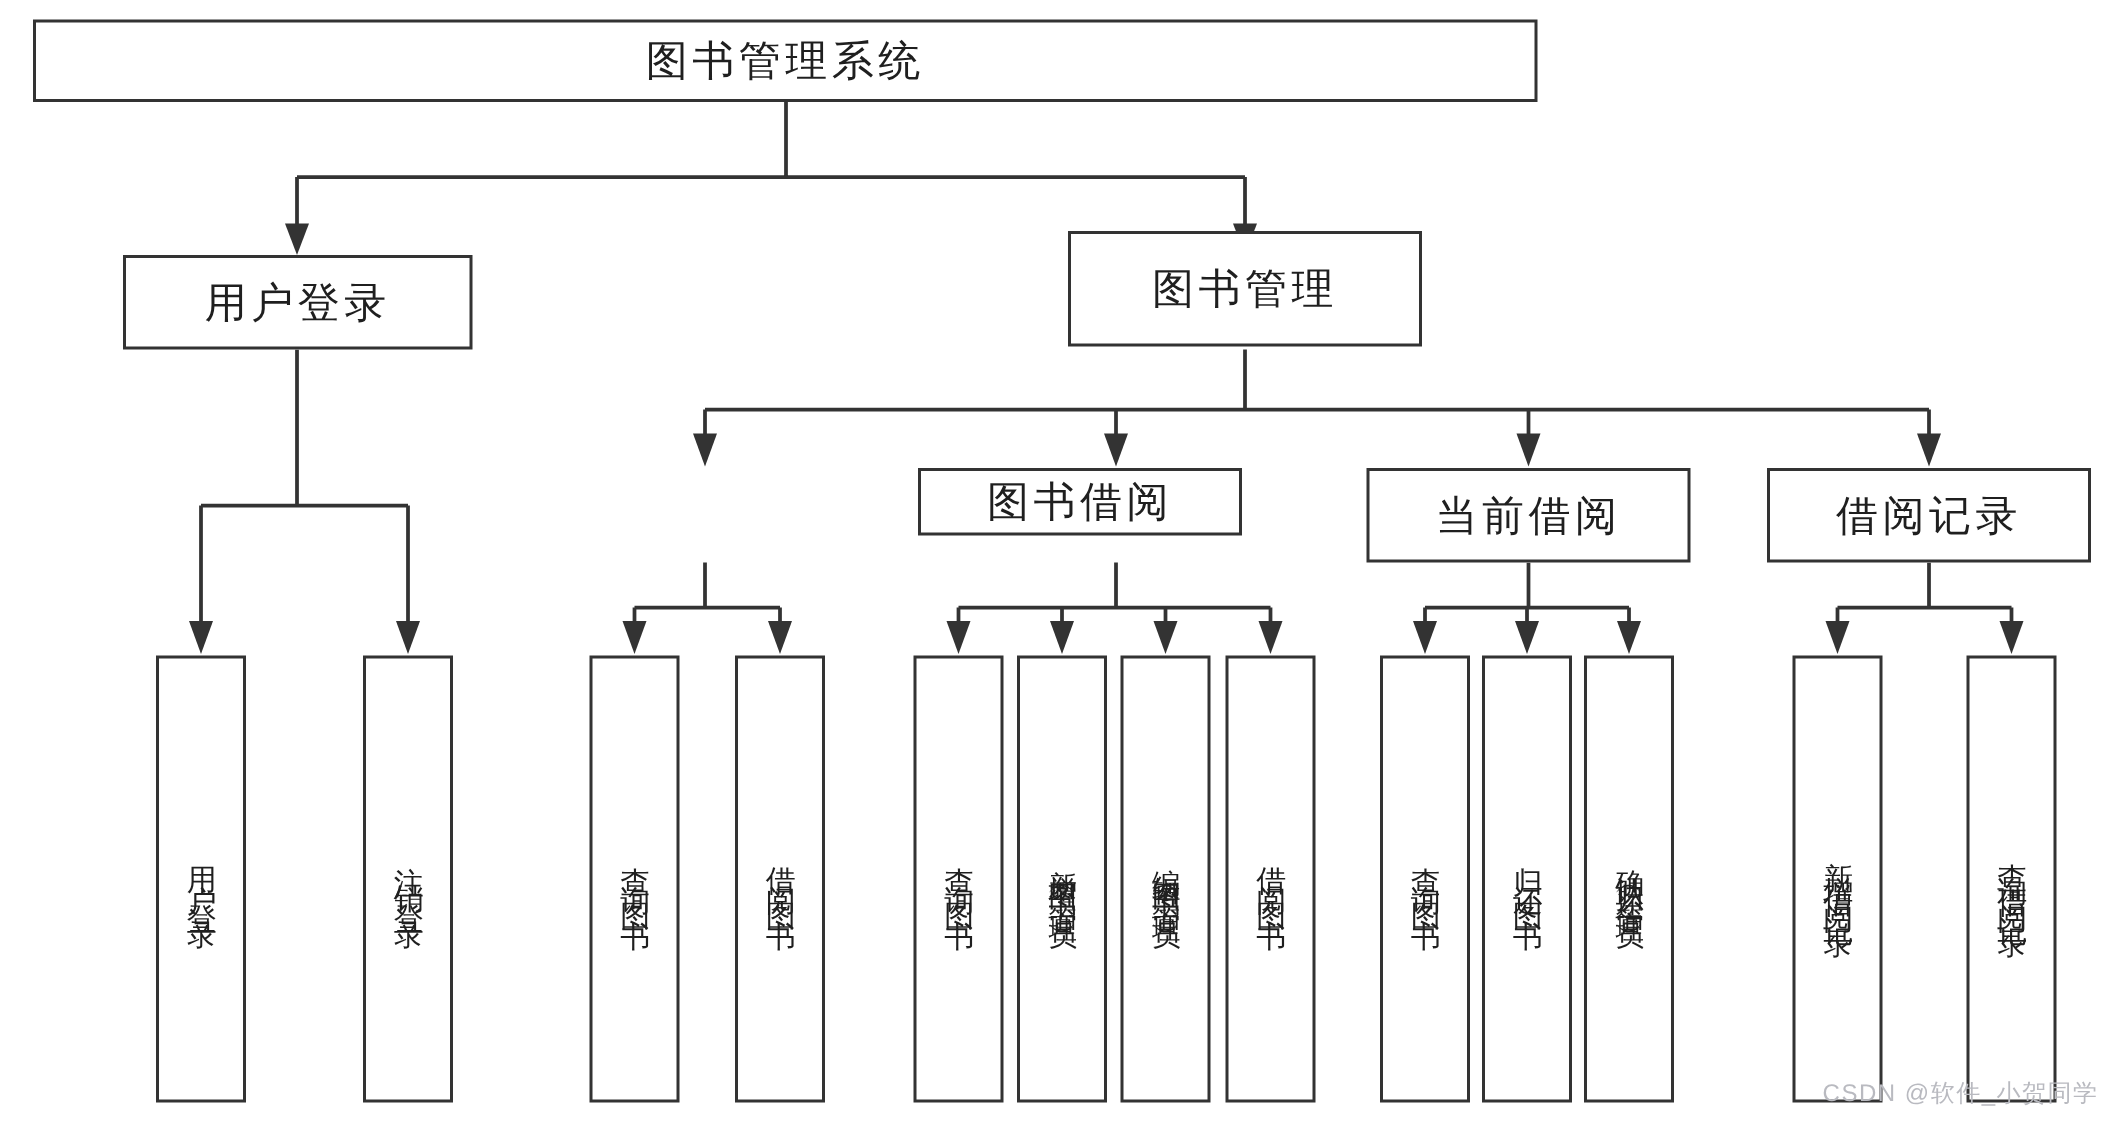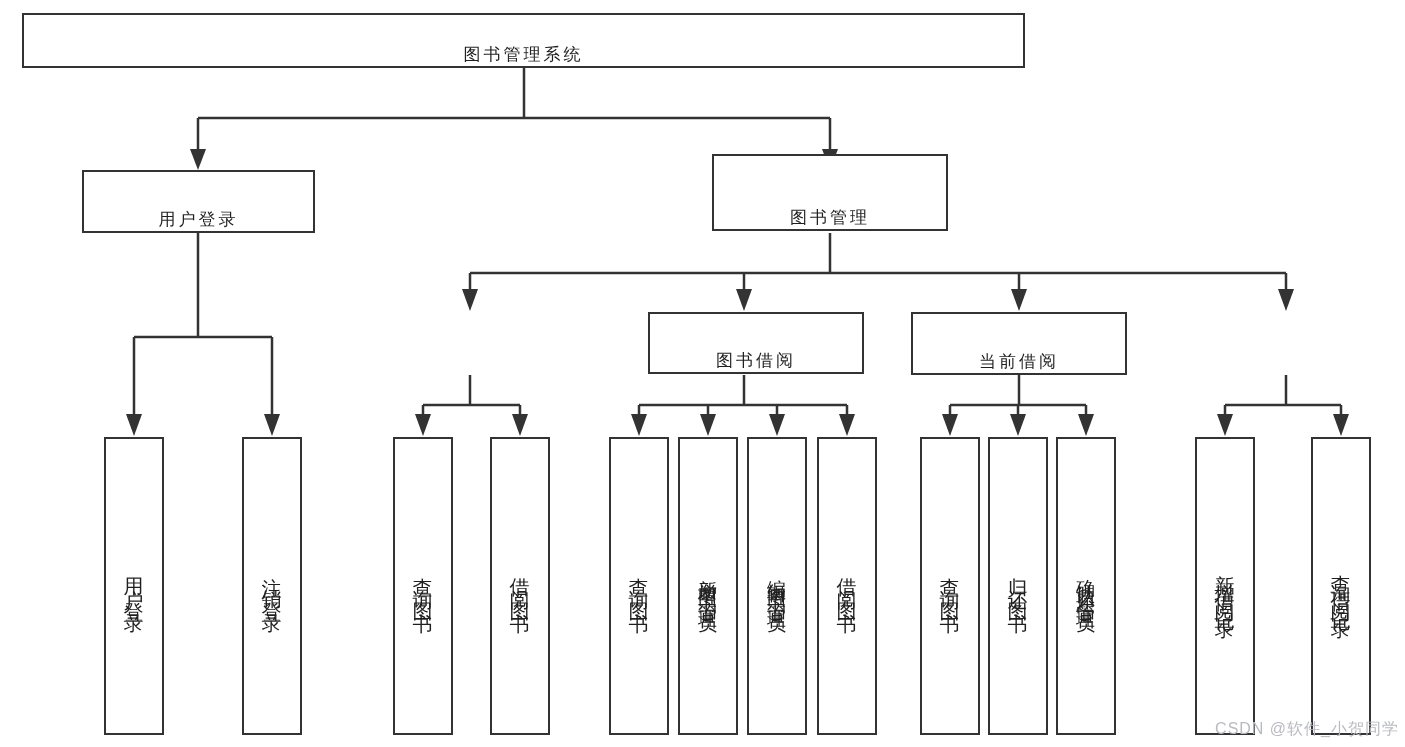--- a/index.html
+++ b/index.html
@@ -11,22 +11,22 @@
     color:var(--text,#1f1f1f);
     overflow:hidden;
   }
   svg.connectors{position:absolute;left:0;top:0;width:1405px;height:747px;}
   .connectors path{stroke:var(--line,#333333);stroke-width:2.5;fill:none;}
   .connectors polygon{fill:var(--line,#333333);stroke:none;}
   .hnode{
     position:absolute;box-sizing:border-box;
     border:2px solid var(--line,#333333);
     background:var(--box_fill,#ffffff);
-    display:flex;align-items:flex-end;justify-content:center;
-    font-size:17px;letter-spacing:3px;white-space:nowrap;
+    display:flex;align-items:center;justify-content:center;
+    font-size:28px;letter-spacing:3px;white-space:nowrap;
   }
   .leaf{
     position:absolute;top:437px;width:60px;height:298px;
     box-sizing:border-box;
     border:2px solid var(--line,#333333);
     background:var(--box_fill,#ffffff);
     display:flex;align-items:center;justify-content:center;
   }
   .vlabel{
     writing-mode:vertical-rl;text-orientation:mixed;
@@ -95,25 +95,28 @@
     <span>图书管理系统</span>
   </div>
 
   <div class="hnode" style="left:82px;top:170px;width:233px;height:63px">
     <span>用户登录</span>
   </div>
   <div class="hnode" style="left:712px;top:154px;width:236px;height:77px">
     <span>图书管理</span>
   </div>
 
-  <div class="hnode" style="left:648px;top:312px;width:216px;height:62px">
+  <div class="hnode" style="left:612px;top:312px;width:216px;height:45px">
     <span>图书借阅</span>
   </div>
   <div class="hnode" style="left:911px;top:312px;width:216px;height:63px">
     <span>当前借阅</span>
+  </div>
+  <div class="hnode" style="left:1178px;top:312px;width:216px;height:63px">
+    <span>借阅记录</span>
   </div>
 
   <div class="leaf" style="left:104px">
     <span class="vlabel">用户登录</span>
   </div>
   <div class="leaf" style="left:242px">
     <span class="vlabel">注销登录</span>
   </div>
   <div class="leaf" style="left:393px">
     <span class="vlabel">查询图书</span>

